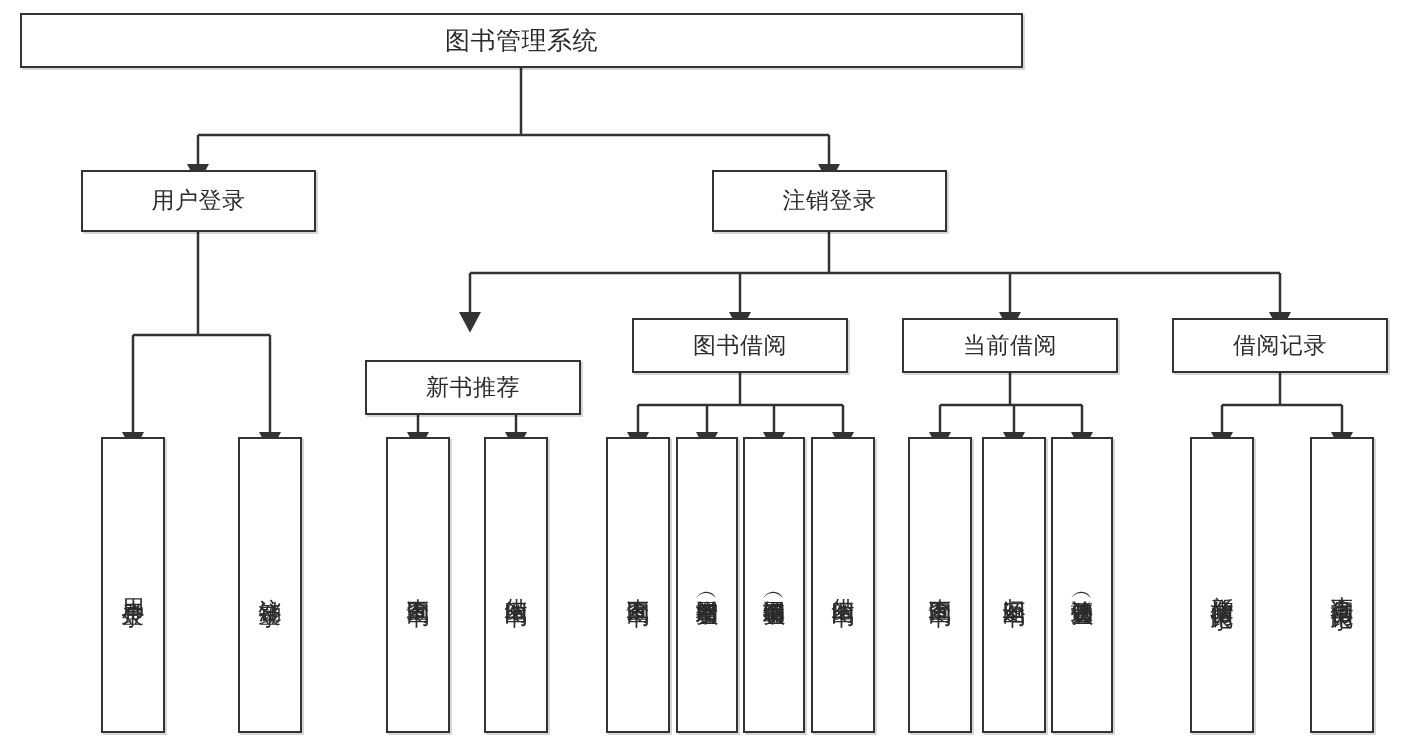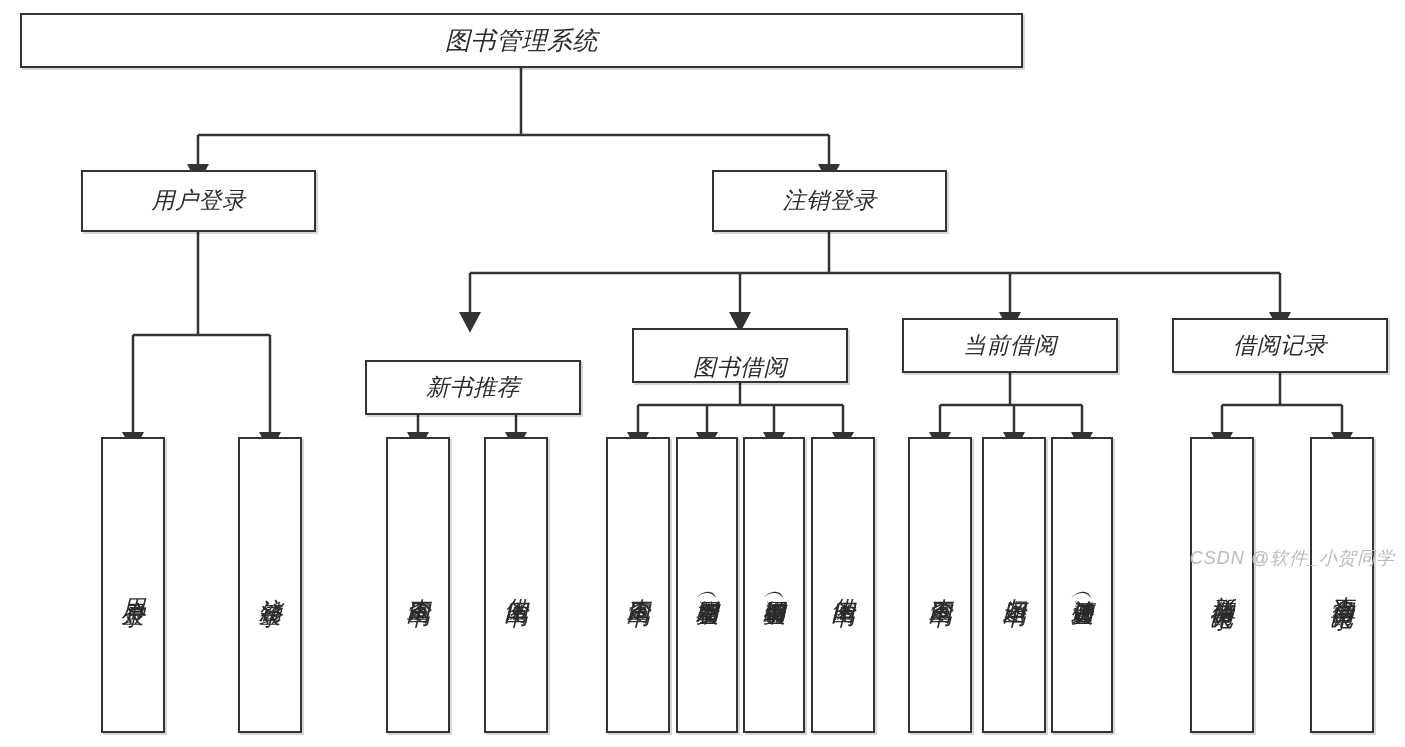--- a/index.html
+++ b/index.html
@@ -13,21 +13,20 @@
     height: 747px;
     font-family: "Liberation Sans", "DejaVu Sans", sans-serif;
     overflow: hidden;
     position: relative;
   }
   #diagram-root {
     position: relative;
     width: 1405px;
     height: 574px;
     background: #ffffff;
-    font-style: italic;
   }
   svg.diagram-canvas {
     position: absolute;
     left: 0;
     top: 0;
     width: 1405px;
     height: 747px;
   }
   .node-box {
     position: absolute;
@@ -129,21 +128,21 @@
       </div>
       <div class="node-box horizontal" style="left: 81px; top: 170px; width: 235px; height: 62px;">
         <span class="node-label">用户登录</span>
       </div>
       <div class="node-box horizontal" style="left: 712px; top: 170px; width: 235px; height: 62px;">
         <span class="node-label">注销登录</span>
       </div>
       <div class="node-box horizontal" style="left: 365px; top: 318px; width: 216px; height: 55px; margin-top: 42px;">
         <span class="node-label">新书推荐</span>
       </div>
-      <div class="node-box horizontal" style="left: 632px; top: 328px; width: 216px; height: 55px; align-items: flex-end;">
+      <div class="node-box horizontal" style="left: 632px; top: 318px; width: 216px; height: 55px;">
         <span class="node-label">图书借阅</span>
       </div>
       <div class="node-box horizontal" style="left: 902px; top: 318px; width: 216px; height: 55px; align-items: center;">
         <span class="node-label">当前借阅</span>
       </div>
       <div class="node-box horizontal" style="left: 1172px; top: 318px; width: 216px; height: 55px; align-items: center;">
         <span class="node-label">借阅记录</span>
       </div>
       <div class="node-box vertical" style="left: 101px; top: 437px; width: 64px; height: 296px;">
         <span class="node-label">用户登录</span>
@@ -179,14 +178,13 @@
         <span class="node-label">确认归还（管理员）</span>
       </div>
       <div class="node-box vertical" style="left: 1190px; top: 437px; width: 64px; height: 296px;">
         <span class="node-label">新增借阅记录</span>
       </div>
       <div class="node-box vertical" style="left: 1310px; top: 437px; width: 64px; height: 296px;">
         <span class="node-label">查询借阅记录</span>
       </div>
     </div>
 
-  <div class="watermark">CSDN @软件_小贺同学</div>
 </div>
 
 </body></html>

